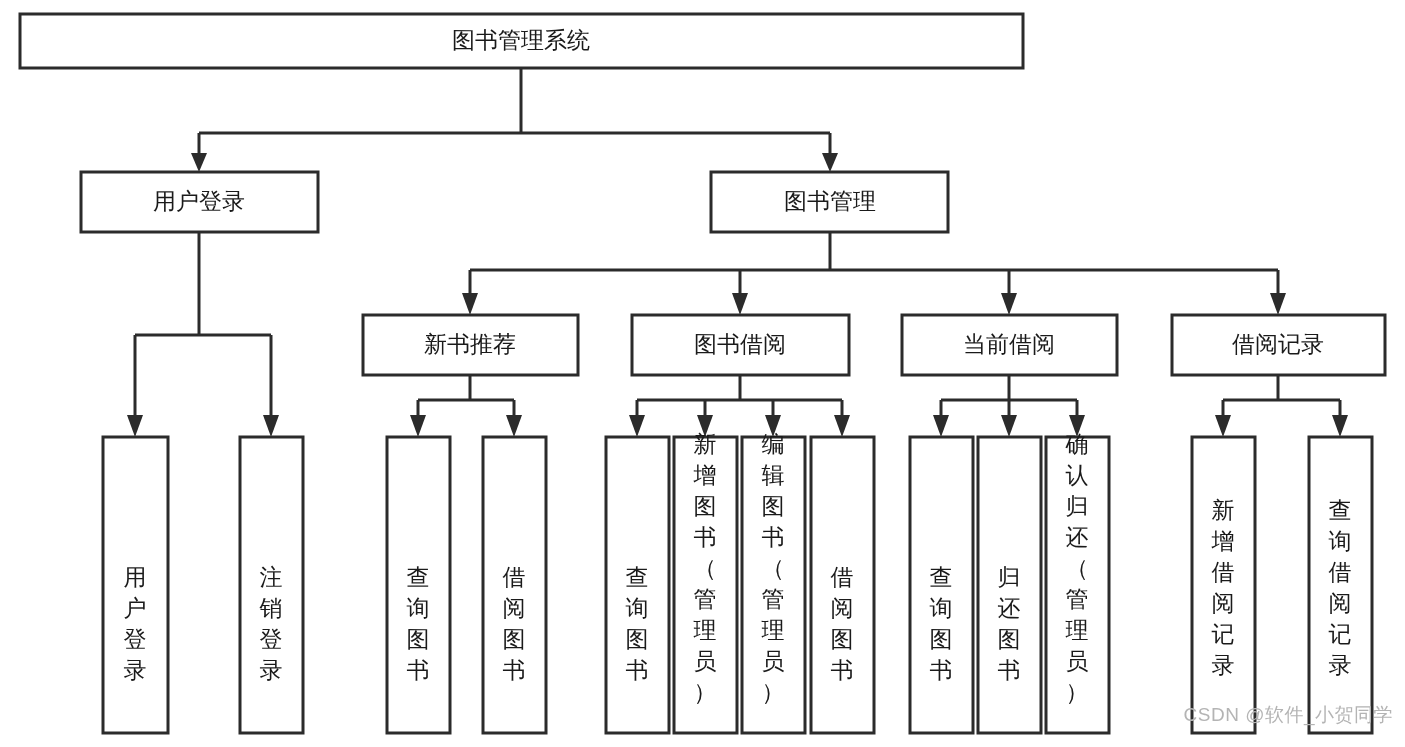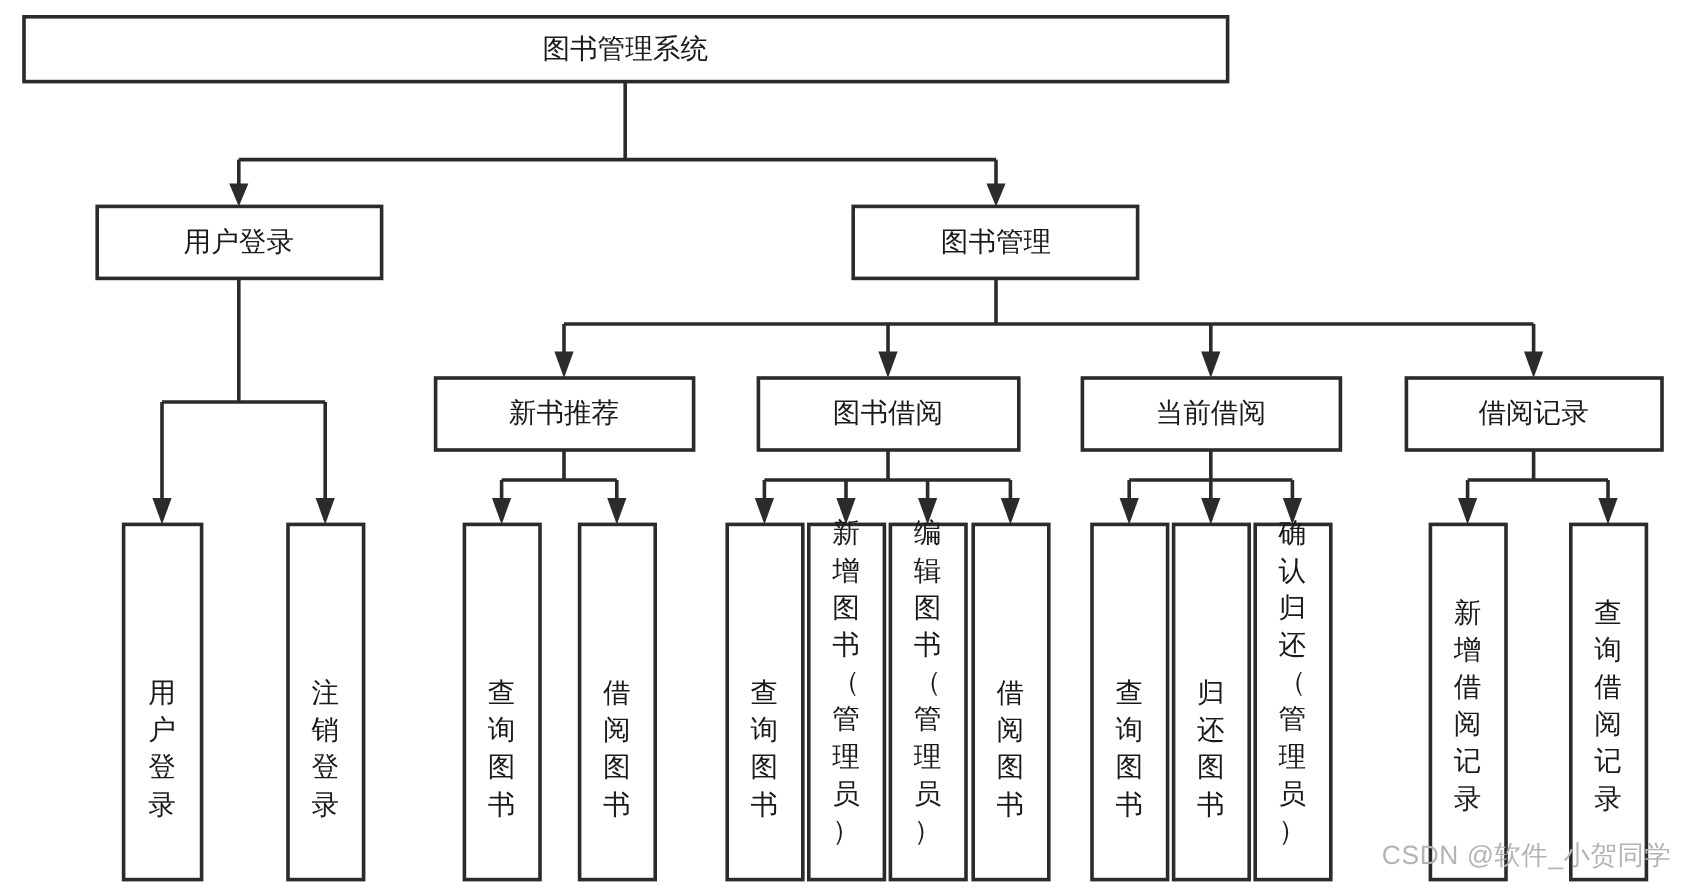--- a/index.html
+++ b/index.html
@@ -53,21 +53,21 @@
     fill: #1a1a1a;
     font-family: "Liberation Sans", "DejaVu Sans", sans-serif;
     font-size: 23px;
     text-anchor: middle;
   }
   .watermark-text {
     position: absolute;
     right: 12px;
     bottom: 6px;
     font-family: "Liberation Sans", "DejaVu Sans", sans-serif;
-    font-size: 22px;
+    font-size: 19px;
     color: #b4b4b4;
     letter-spacing: 0.5px;
     white-space: nowrap;
     pointer-events: none;
   }
 </style>
 </head>
 <body>
 
 <div id="diagram-root">

